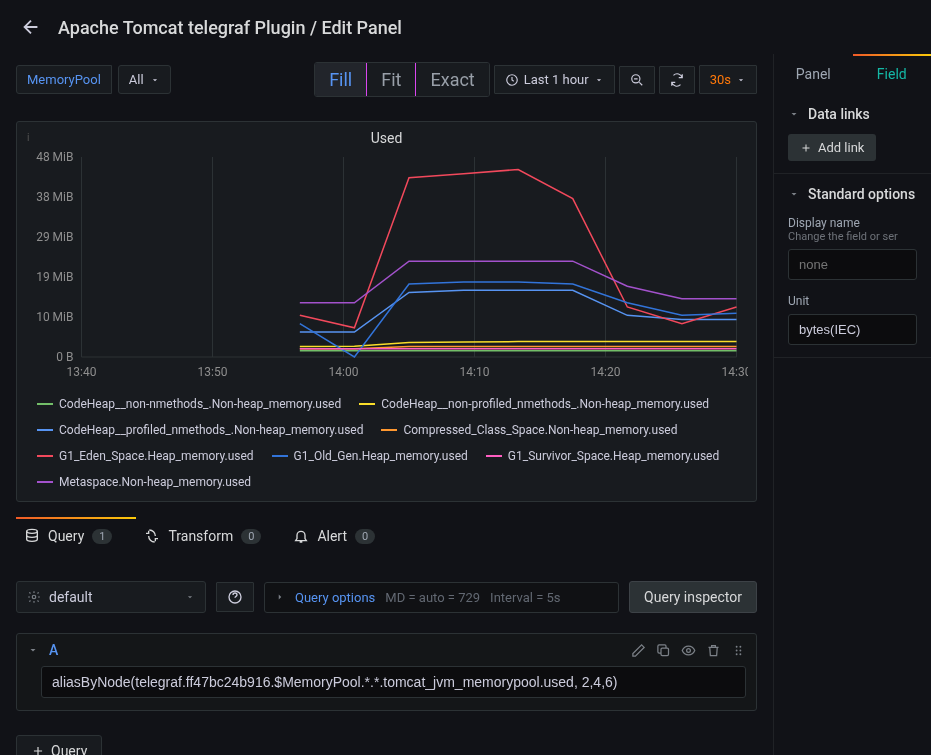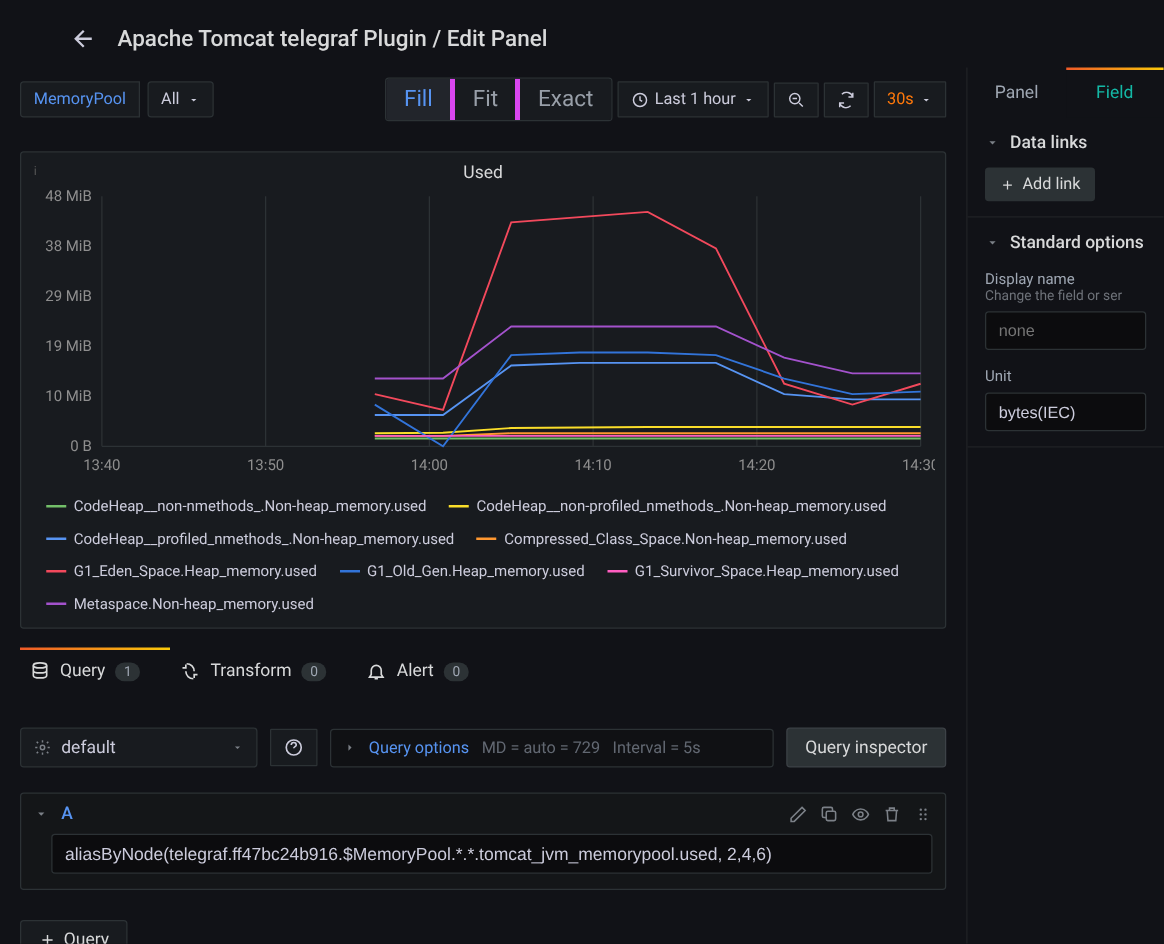--- a/index.html
+++ b/index.html
@@ -9,24 +9,23 @@
       font-family: -apple-system, BlinkMacSystemFont, 'Segoe UI', Roboto, sans-serif;
       font-size: 14px;
       width: 931px;
       height: 755px;
       overflow: hidden;
     }
     
     
     .header {
       display: flex;
-      align-items: flex-end;
+      align-items: center;
       padding: 12px 20px;
       height: 54px;
-      margin-left: 36px;
     }
     .back-btn {
       color: #ccccdc;
       cursor: pointer;
       margin-right: 16px;
       display: flex;
       align-items: center;
     }
     .header-title {
       font-size: 18px;
@@ -84,21 +83,21 @@
     }
     .btn-group { display: flex; border: 1px solid #2c3235; border-radius: 3px; overflow: hidden; }
     .btn-seg {
       padding: 6px 14px;
       background: #181b1f;
       color: #989fa8;
       cursor: pointer;
       font-size: 18px;
     }
     .btn-seg.active { background: #22252b; color: #5794f2; }
-    .btn-seg + .btn-seg { border-left: 4px solid #d946ef; }
+    .btn-seg + .btn-seg { border-left: 1px solid #d946ef; }
     .icon-btn {
       background: #181b1f;
       border: 1px solid #2c3235;
       padding: 6px 10px;
       border-radius: 1px;
       display: flex;
       align-items: center;
       gap: 5px;
       cursor: pointer;
       color: #ccccdc;

